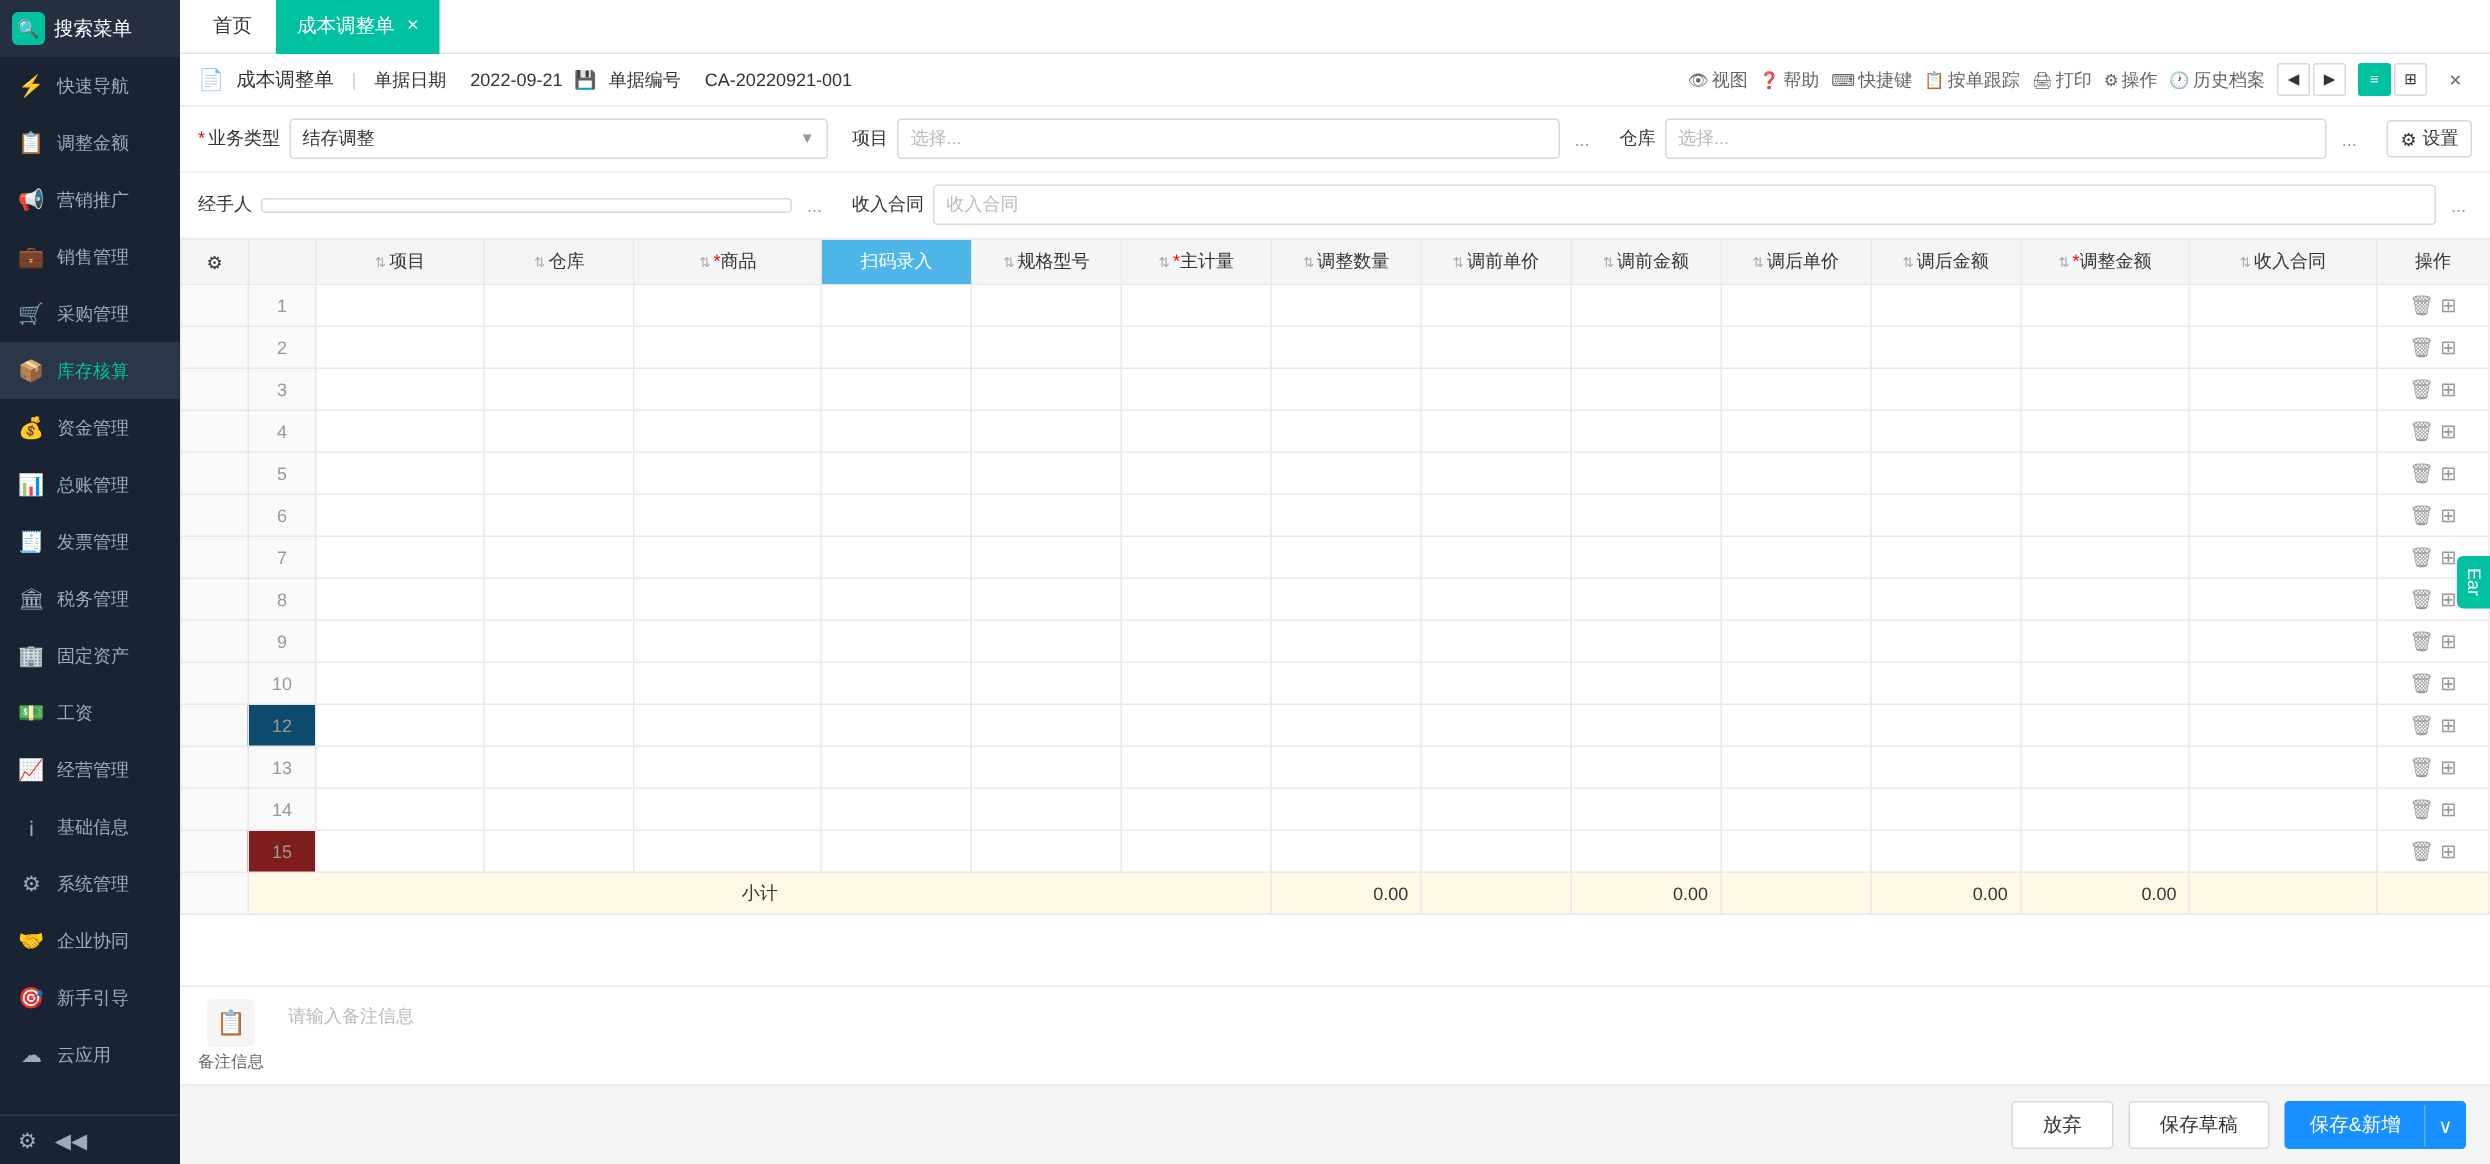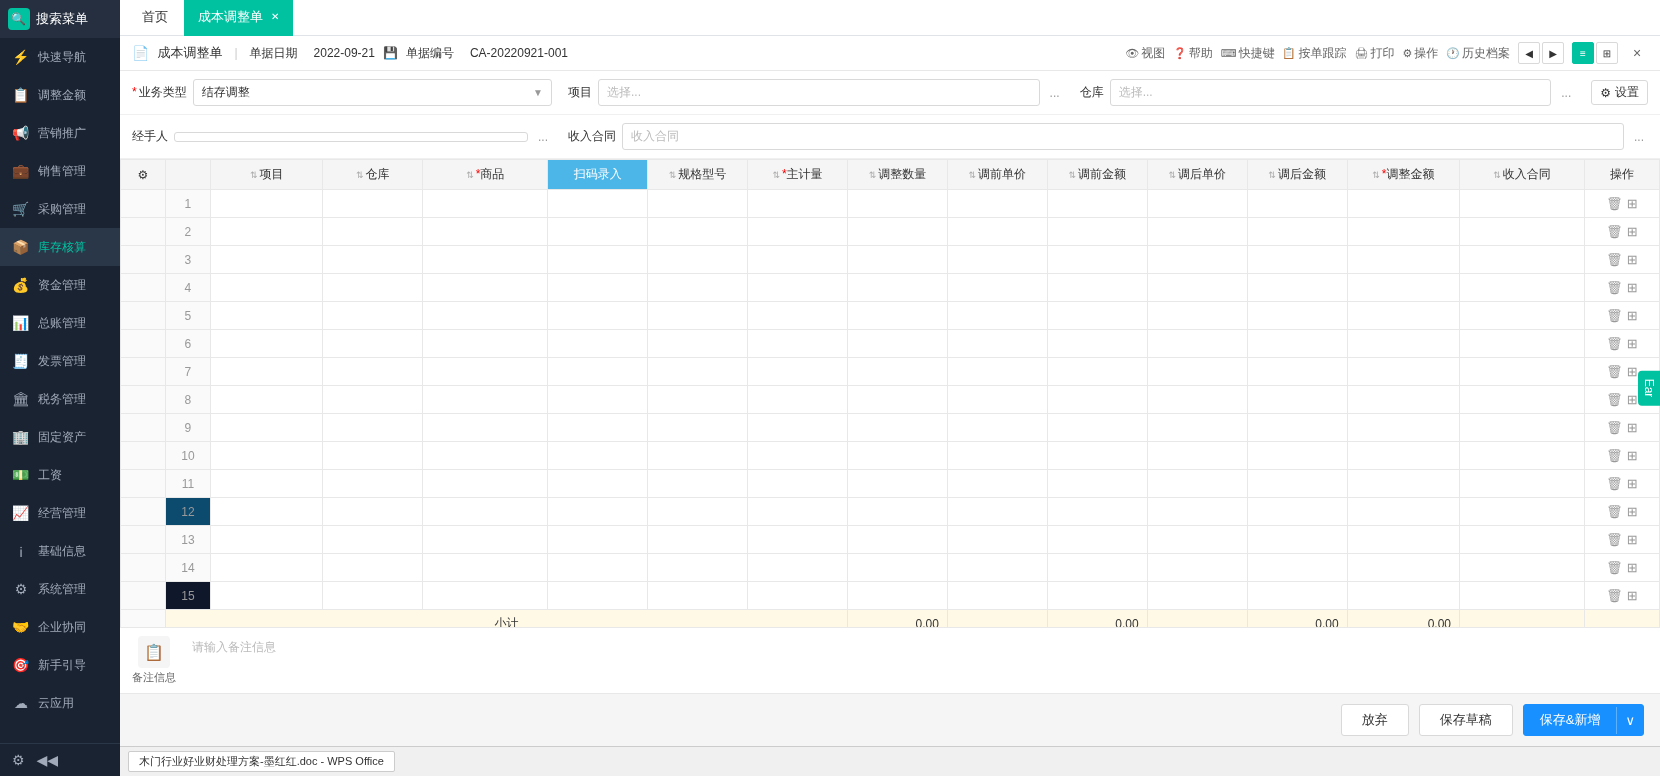--- a/index.html
+++ b/index.html
@@ -546,43 +546,20 @@
       <td></td>
       <td>
         <div class="action-cell">
           <span class="action-icon" title="删除">🗑</span>
           <span class="action-icon" title="复制">⊞</span>
         </div>
       </td>
     </tr>
           <tr>
       <td class="row-num" style="background:#fafafa;"></td>
-      <td class="row-num" style="background:#fafafa;">11</td>
-      <td></td>
-      <td></td>
-      <td></td>
-      <td></td>
-      <td></td>
-      <td></td>
-      <td></td>
-      <td></td>
-      <td></td>
-      <td></td>
-      <td></td>
-      <td></td>
-      <td></td>
-      <td>
-        <div class="action-cell">
-          <span class="action-icon" title="删除">🗑</span>
-          <span class="action-icon" title="复制">⊞</span>
-        </div>
-      </td>
-    </tr>
-          <tr>
-      <td class="row-num" style="background:#fafafa;"></td>
       <td class="row-num" style="background:#0c4a6e;">12</td>
       <td></td>
       <td></td>
       <td></td>
       <td></td>
       <td></td>
       <td></td>
       <td></td>
       <td></td>
       <td></td>
@@ -638,21 +615,21 @@
       <td></td>
       <td>
         <div class="action-cell">
           <span class="action-icon" title="删除">🗑</span>
           <span class="action-icon" title="复制">⊞</span>
         </div>
       </td>
     </tr>
           <tr>
       <td class="row-num" style="background:#fafafa;"></td>
-      <td class="row-num" style="background:#0f172a;">15</td>
+      <td class="row-num" style="background:#7f1d1d;">15</td>
       <td></td>
       <td></td>
       <td></td>
       <td></td>
       <td></td>
       <td></td>
       <td></td>
       <td></td>
       <td></td>
       <td></td>
@@ -692,19 +669,16 @@
 
   <div class="footer">
     <button class="footer-btn">放弃</button>
     <button class="footer-btn">保存草稿</button>
     <div class="footer-btn split">
       <span class="main-part">保存&amp;新增</span>
       <span class="arrow-part">∨</span>
     </div>
   </div>
 
-  <div class="taskbar">
-    <div class="taskbar-item">木门行业好业财处理方案-墨红红.doc - WPS Office</div>
-  </div>
 
 </div>
 
 <div class="right-edge-tab">Ear</div>
 
 </body></html>

